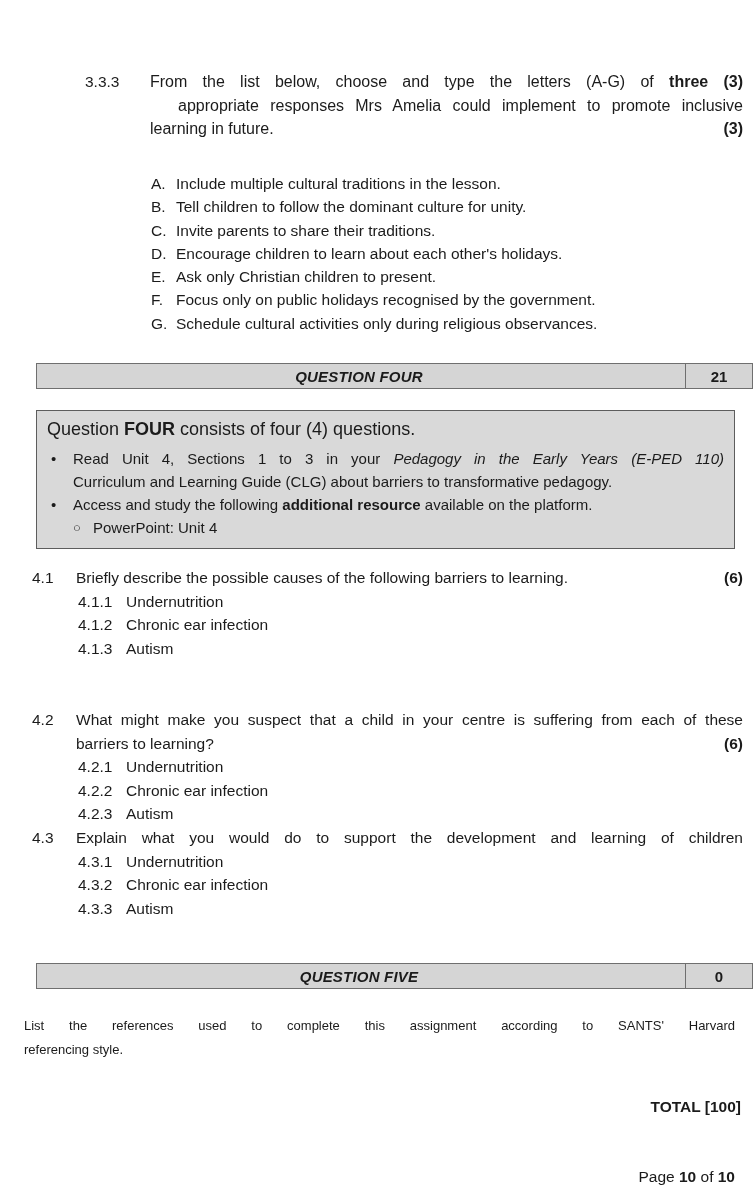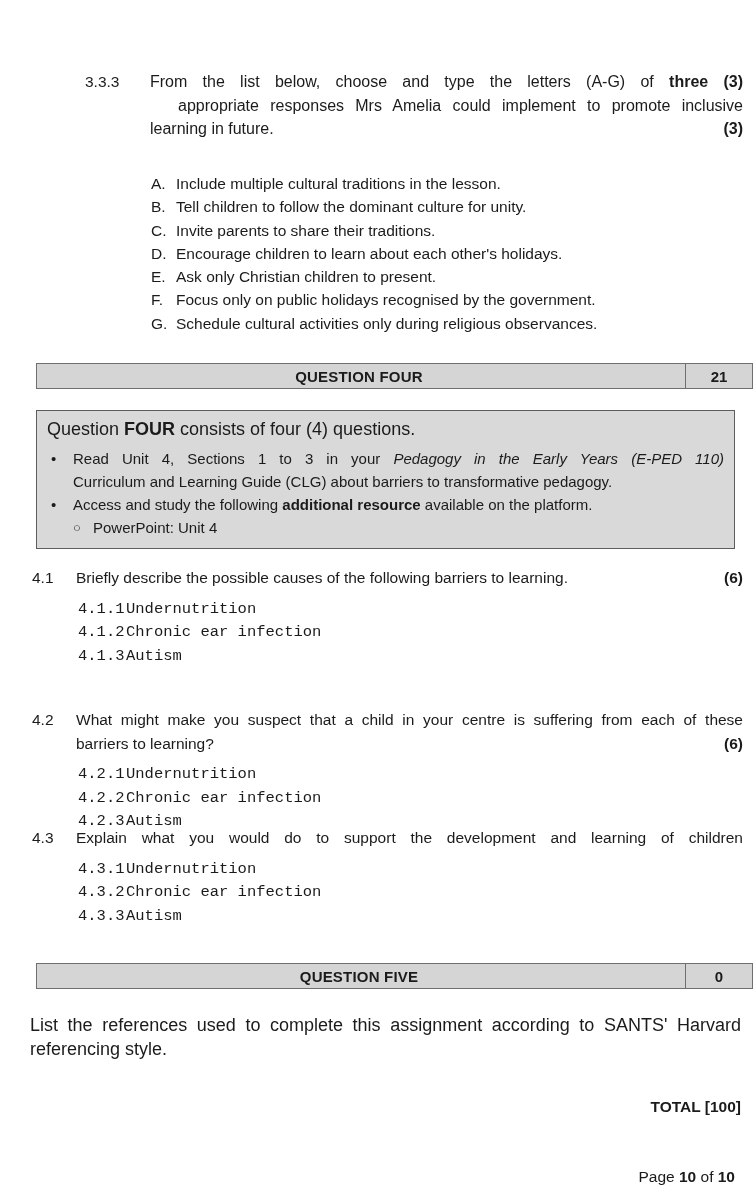--- a/index.html
+++ b/index.html
@@ -90,20 +90,21 @@
   }
   .qbar-title {
     flex: 1 1 auto;
     display: flex;
     align-items: center;
     justify-content: center;
     font-size: 15px;
     font-weight: bold;
     letter-spacing: 0.2px;
     padding-right: 4px;
+    font-style: italic;
   }
   .qbar-mark {
     flex: 0 0 66px;
     border-left: 1px solid #6f6f6f;
     display: flex;
     align-items: center;
     justify-content: center;
     font-size: 15px;
     font-weight: bold;
   }
@@ -184,40 +185,40 @@
     align-items: baseline;
     text-align: left;
   }
   .q-contline {
     display: flex;
     justify-content: space-between;
     align-items: baseline;
   }
   .q-marks { font-weight: bold; white-space: nowrap; padding-left: 12px; }
 
-  .sub-list { margin-top: 8px; font-family: Liberation Mono, monospace; }
+  .sub-list { margin-top: 0px; }
   .sub-row {
     display: flex;
     align-items: baseline;
     font-size: 15.5px;
     line-height: 23.7px;
     padding-left: 46px;
   }
   .sub-num {
     flex: 0 0 48px;
   }
   .sub-text { flex: 1 1 auto; }
 
   
   .q5-para {
     position: absolute;
-    left: 30px;
+    left: 24px;
     top: 1014px;
     width: 711px;
-    font-size: 18px;
+    font-size: 13px;
     line-height: 23.5px;
     text-align: justify;
     text-justify: inter-word;
   }
   .q5-para .lastline { text-align: left; }
 
   
   .total-line {
     position: absolute;
     right: 12px;

